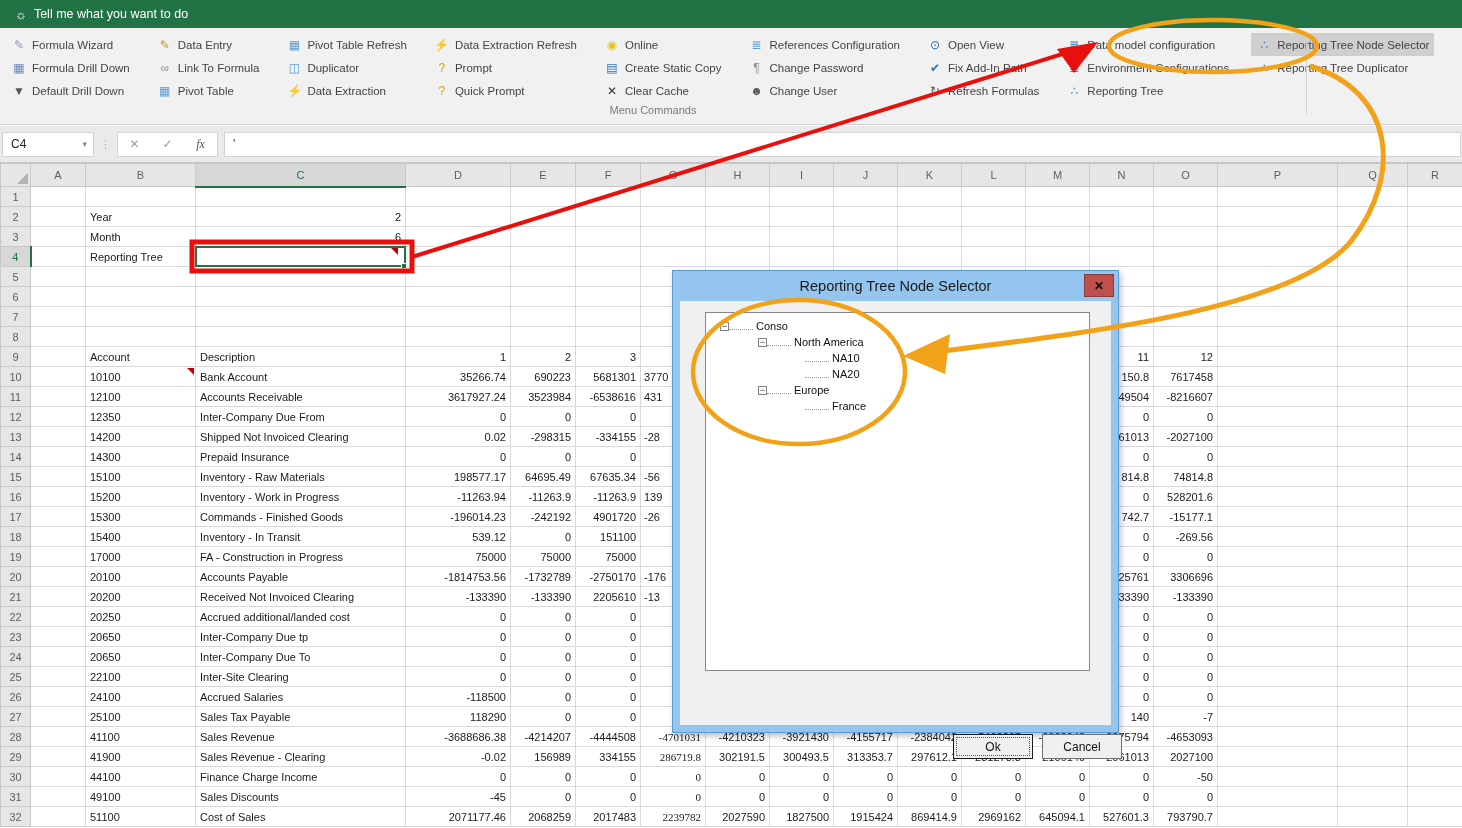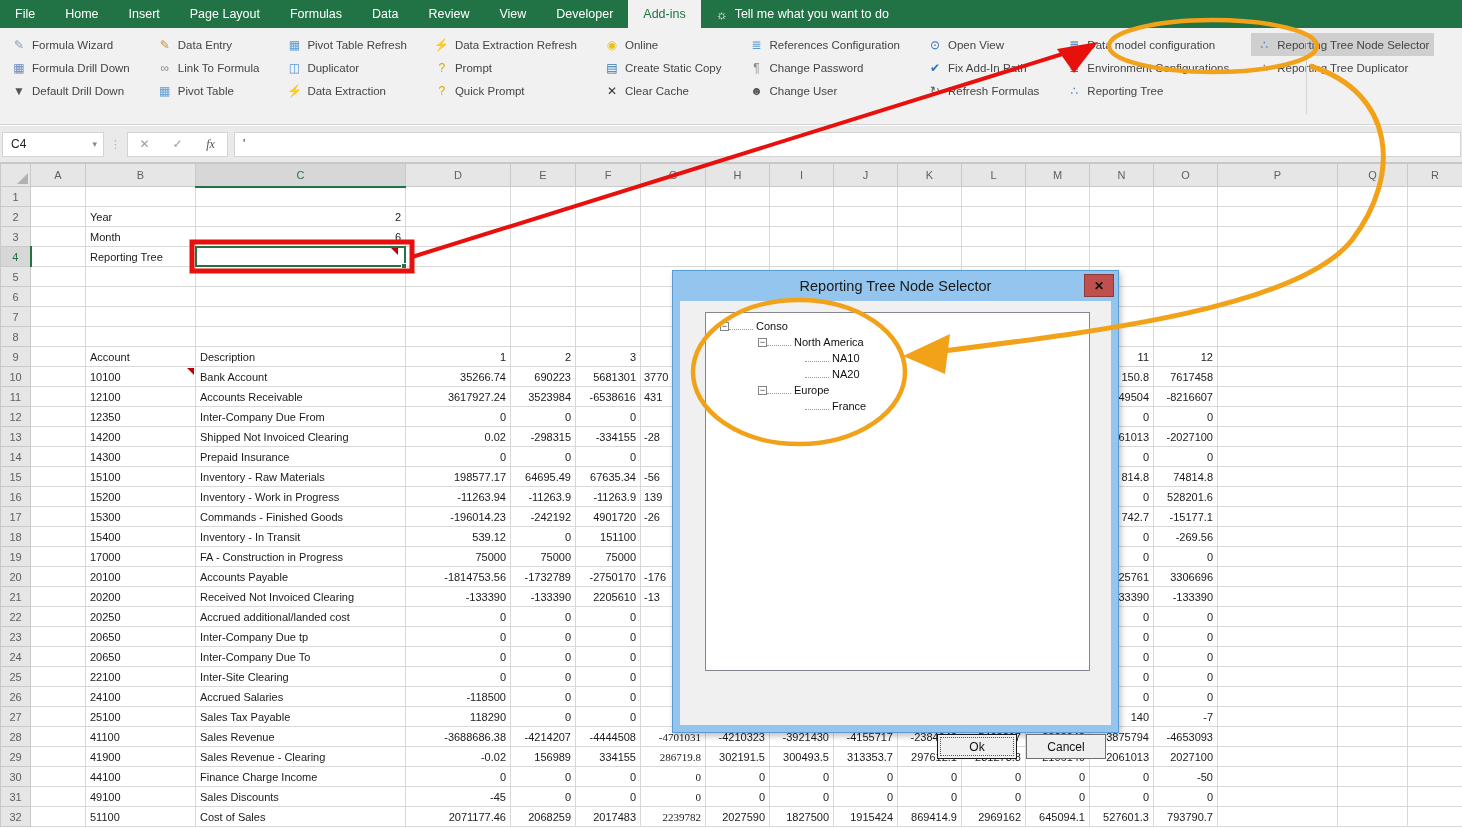--- a/index.html
+++ b/index.html
@@ -19,21 +19,21 @@
   .rgroups{position:absolute;left:6px;top:5px;display:flex;gap:17px;}
   .rcol{display:flex;flex-direction:column;}
   .ritem{display:flex;align-items:center;gap:5px;height:23px;padding:0 5px;font-size:11.5px;color:#444;white-space:nowrap;}
   .ritem.hl{background:#cfcfcf;}
   .ricon{width:16px;text-align:center;font-size:12px;line-height:16px;}
   .grouplabel{position:absolute;left:0;top:76px;width:1306px;text-align:center;font-size:11px;color:#7a7a7a;}
   .groupsep{position:absolute;left:1306px;top:6px;height:80px;width:1px;background:#d4d4d4;}
 
   
   .fbar{position:absolute;left:0;top:126px;width:1462px;height:37px;background:#eaeaea;border-bottom:1px solid #c6c6c6;display:flex;align-items:center;}
-  .namebox{margin-left:2px;width:102px;height:25px;background:#fff;border:1px solid #d4d4d4;display:flex;align-items:center;font-size:12px;color:#222;padding-left:8px;position:relative;}
+  .namebox{margin-left:2px;width:92px;height:25px;background:#fff;border:1px solid #d4d4d4;display:flex;align-items:center;font-size:12px;color:#222;padding-left:8px;position:relative;}
   .namebox .dd{position:absolute;right:6px;color:#888;font-size:9px;}
   .fdots{color:#aaa;margin:0 6px;font-size:11px;}
   .fbtns{display:flex;align-items:center;gap:0;background:#fff;border:1px solid #d4d4d4;height:25px;}
   .fbtn{width:33px;text-align:center;color:#9b9b9b;font-size:12px;}
   .fxbtn{font-style:italic;font-family:"Liberation Serif",serif;color:#555;}
   .finput{flex:1;margin:0 1px 0 6px;height:25px;background:#fff;border:1px solid #d4d4d4;display:flex;align-items:center;padding-left:8px;font-size:12px;color:#333;}
 
   
   .sheet{position:absolute;left:0;top:163px;width:1462px;height:665px;background:#fff;}
   table.grid{border-collapse:collapse;table-layout:fixed;width:1462px;}
@@ -59,47 +59,34 @@
   
   .dlg{position:absolute;left:672px;top:270px;width:447px;height:463px;background:#94c5ee;border:1px solid #5a9bd5;box-shadow:2px 3px 6px rgba(0,0,0,.25);}
   .dlg-title{position:absolute;left:0;top:0;right:0;height:30px;display:flex;align-items:center;justify-content:center;font-size:14.5px;color:#1a1a1a;}
   .dlg-close{position:absolute;right:4px;top:3px;width:30px;height:23px;background:#c0504d;border:1px solid #8b3a3a;color:#111;font-weight:bold;font-size:12px;display:flex;align-items:center;justify-content:center;}
   .dlg-body{position:absolute;left:7px;right:7px;top:30px;bottom:7px;background:#f0f0f0;}
   .treebox{position:absolute;left:25px;top:11px;width:385px;height:359px;background:#fff;border:1px solid #828790;overflow:hidden;padding-top:5px;}
   .tnode{height:16px;display:flex;align-items:center;font-size:11px;color:#111;}
   .tbox{width:9px;height:9px;border:1px solid #848484;background:#fff;font-size:9px;line-height:7px;text-align:center;color:#333;flex:0 0 9px;}
   .tbox.noexp{visibility:hidden;}
   .tdash{width:24px;height:8px;border-bottom:1px dotted #9a9a9a;margin-right:3px;}
-  .dlg-btn{position:absolute;width:80px;height:25px;background:#efefef;border:1px solid #707070;font-size:12px;color:#111;display:flex;align-items:center;justify-content:center;}
+  .dlg-btn{position:absolute;width:80px;height:25px;background:#efefef;border:1px solid #707070;font-size:12px;color:#111;display:flex;align-items:center;justify-content:center;margin-left:16px;}
   .dlg-btn.def{border:1px solid #1a1a1a;outline:1px dotted #555;outline-offset:-4px;}
   .btn-ok{left:257px;top:433px;}
   .btn-cancel{left:346px;top:433px;}
 
   
   svg.anno{position:absolute;left:0;top:0;width:1462px;height:828px;pointer-events:none;}
 </style>
 </head>
 <body>
 
 <div class="app">
 
   <div class="tabbar">
-    <div style="display:flex;">
-
-    <div class="tab">File</div>
-        <div class="tab">Home</div>
-        <div class="tab">Insert</div>
-        <div class="tab">Page Layout</div>
-        <div class="tab">Formulas</div>
-        <div class="tab">Data</div>
-        <div class="tab">Review</div>
-        <div class="tab">View</div>
-        <div class="tab">Developer</div>
-        <div class="tab active">Add-ins</div>
-      </div>
     <div class="tellme">
       <span class="bulb">☼</span>
       <span>Tell me what you want to do</span>
     </div>
   </div>
 
   <div class="ribbon">
     <div class="rgroups">
 
     <div class="rcol">
@@ -227,20 +214,21 @@
         <div class="ritem hl">
               <span class="ricon" style="color: rgb(68, 114, 196);">∴</span>
               <span>Reporting Tree Node Selector</span>
             </div>
           <div class="ritem">
               <span class="ricon" style="color: rgb(68, 114, 196);">∴</span>
               <span>Reporting Tree Duplicator</span>
             </div>
         </div>
       </div>
+    <span class="grouplabel">Menu Commands</span>
     <div class="groupsep"></div>
   </div>
 
   <div class="fbar">
     <div class="namebox">
       <span>C4</span>
       <span class="dd">▾</span>
     </div>
     <span class="fdots">⋮</span>
     <div class="fbtns">

